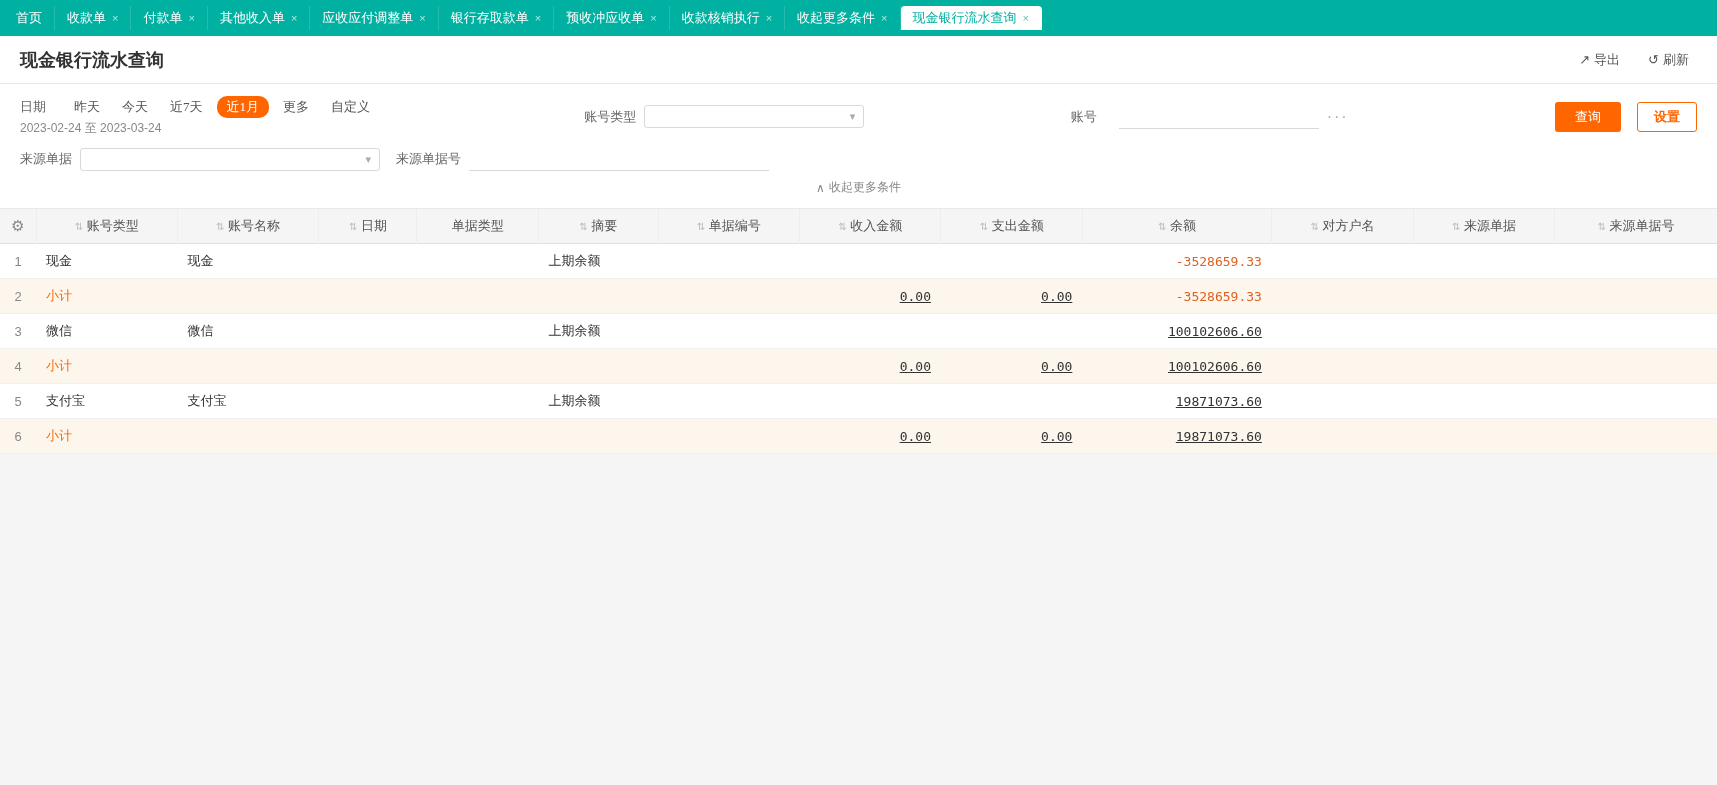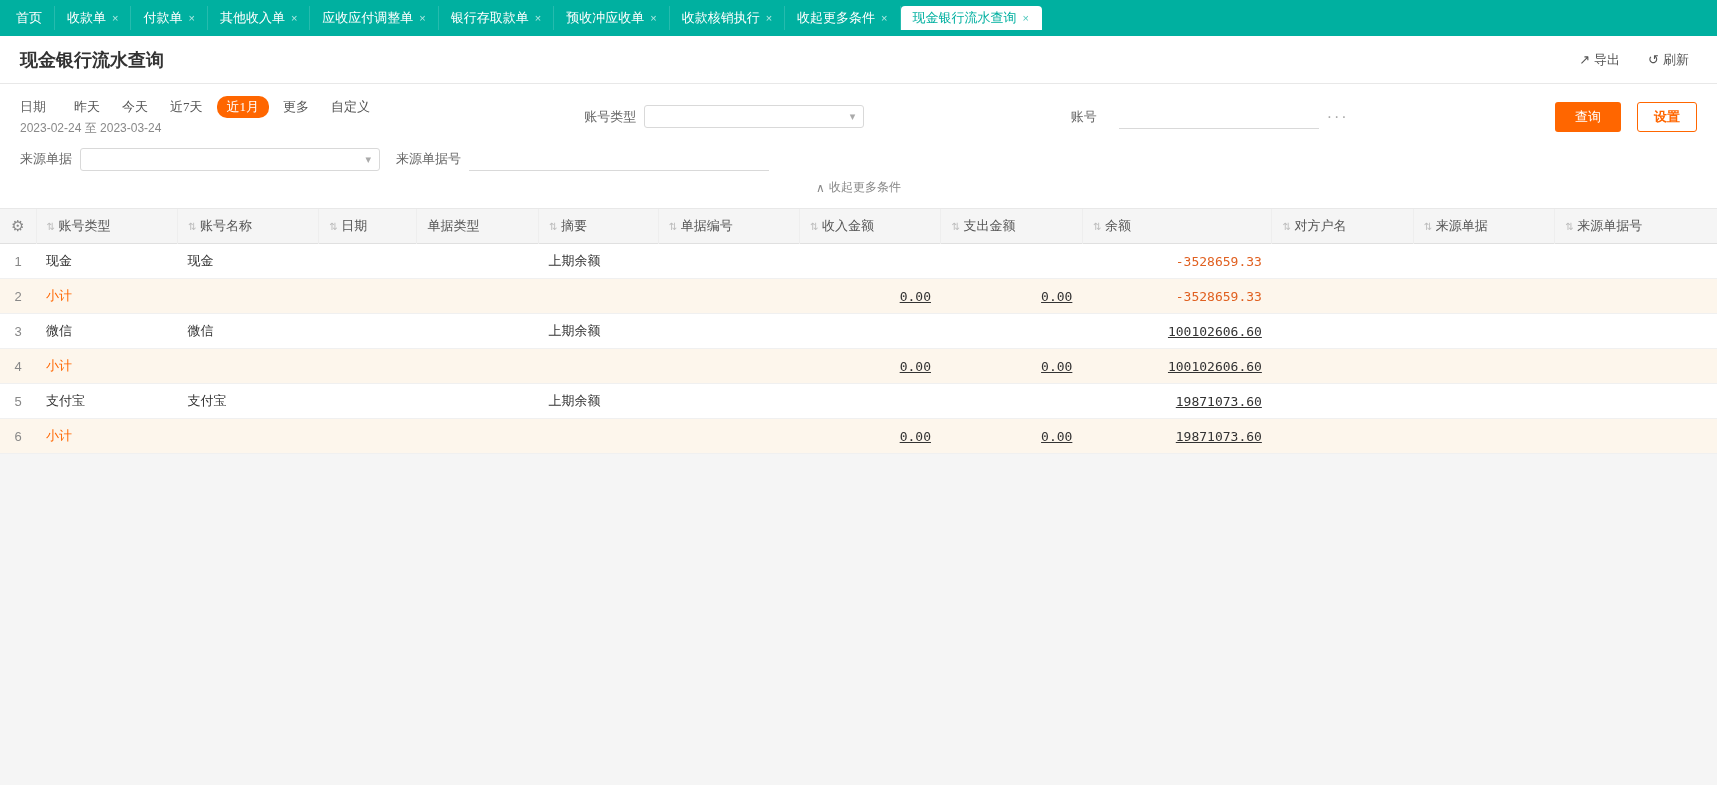--- a/index.html
+++ b/index.html
@@ -182,21 +182,21 @@
       width: 100%;
       border-collapse: collapse;
       font-size: 13px;
     }
     thead tr {
       background: #f5f5f5;
       border-bottom: 1px solid #e0e0e0;
     }
     thead th {
       padding: 8px 10px;
-      text-align: left;
+      text-align: center;
       color: #555;
       font-weight: 500;
       white-space: nowrap;
       border-right: 1px solid #eee;
     }
     thead th:last-child { border-right: none; }
     tbody tr {
       border-bottom: 1px solid #f0f0f0;
     }
     tbody tr.subtotal {

